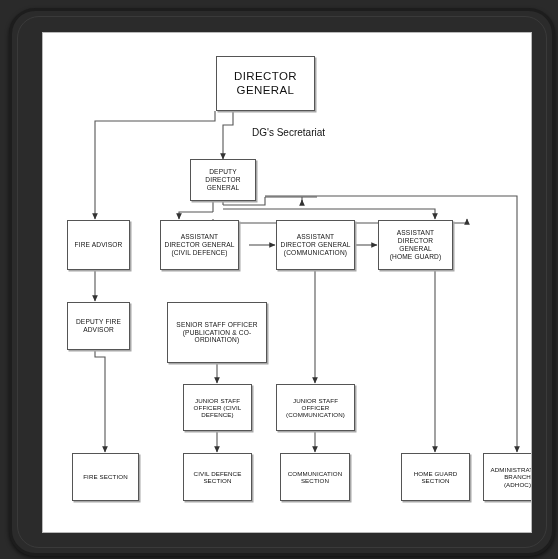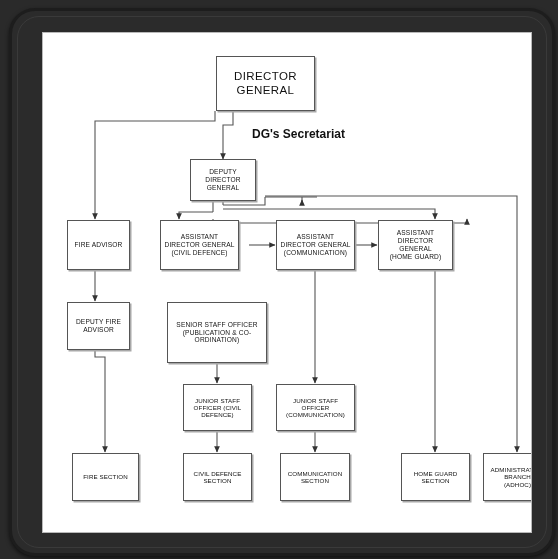--- a/index.html
+++ b/index.html
@@ -40,21 +40,21 @@
     line-height:1.18;
     padding:2px 3px;
   }
   .node span{display:block;}
 
   .n-dg{font-size:11.5px;letter-spacing:.4px;}
   .n-mid{font-size:6.6px;letter-spacing:.15px;}
   .n-sm{font-size:6.2px;letter-spacing:.1px;}
 
   .freelabel{
-    position:absolute; font-size:12px; color:#111111; white-space:nowrap;font-weight:bold;
+    position:absolute; font-size:10px; color:#111111; white-space:nowrap;
   }
 </style>
 </head>
 <body>
 
 <div id="frame">
   <div id="canvas">
     <div id="diagram">
 
       <svg class="links" viewBox="0 0 488 499">

